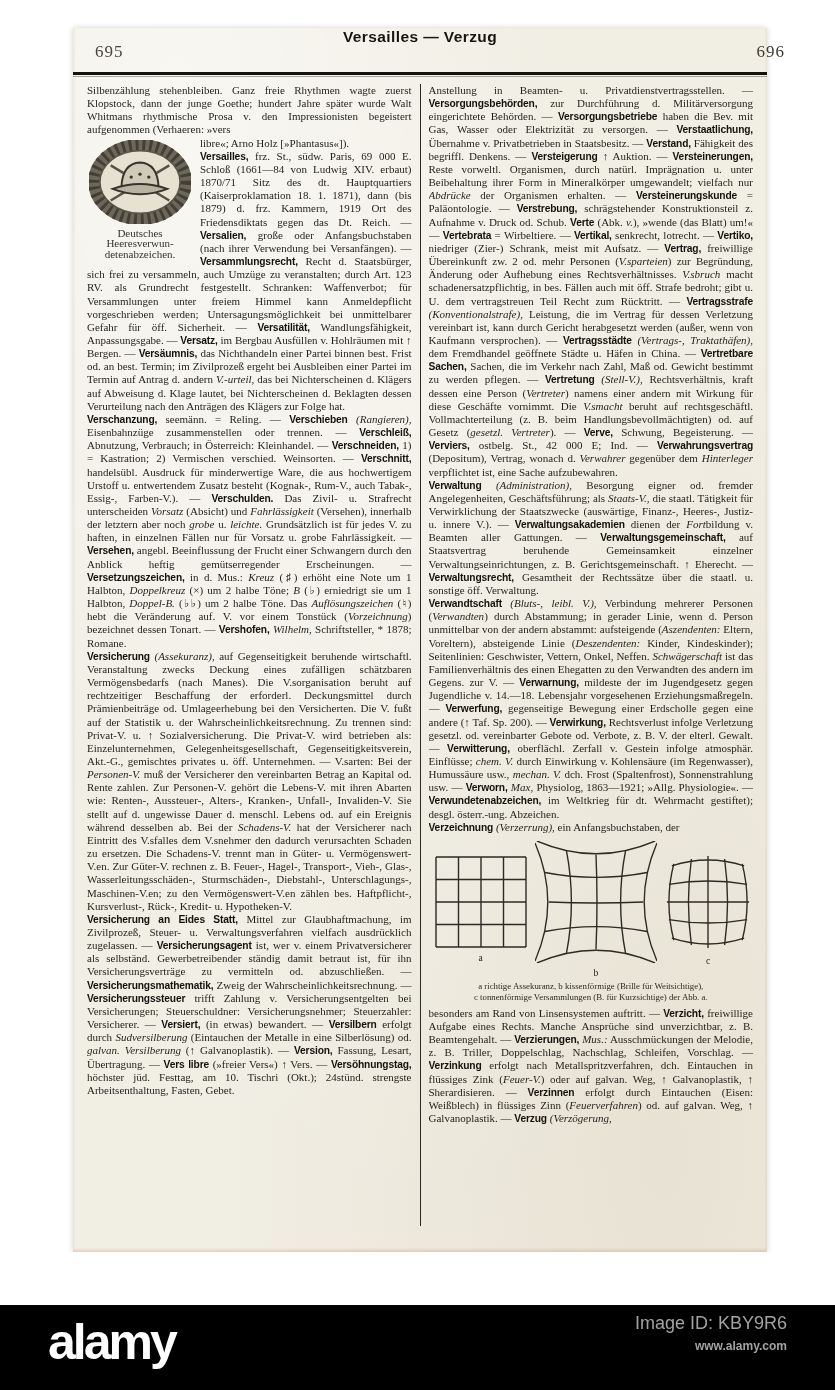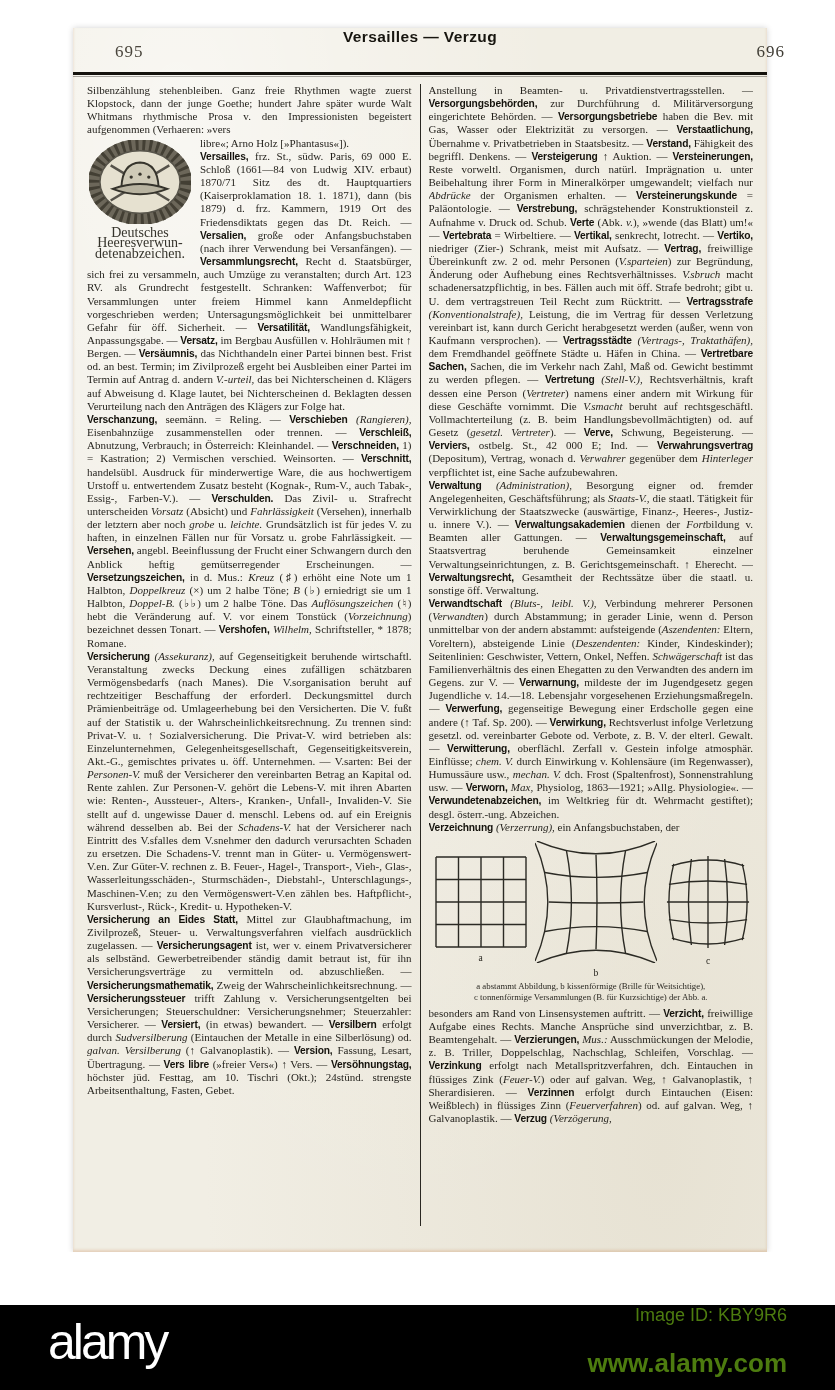--- a/index.html
+++ b/index.html
@@ -14,55 +14,55 @@
     background-image:
       radial-gradient(ellipse at 15% 8%, rgba(255,255,255,.55), transparent 45%),
       radial-gradient(ellipse at 85% 92%, rgba(208,198,172,.30), transparent 55%),
       radial-gradient(ellipse at 50% 50%, rgba(255,255,255,.25), transparent 70%);
     box-shadow:0 0 6px rgba(0,0,0,.18), inset 0 -2px 3px rgba(190,120,60,.25);
     color:#211f1a;
   }
   .hdr{position:relative;height:44px;border-bottom:3px solid #14120d;}
   .hdr::after{content:"";position:absolute;left:0;right:0;bottom:-5px;height:1px;background:rgba(20,18,13,.35);}
   .pn{position:absolute;top:14px;font-size:17px;color:#4a463d;letter-spacing:1px;}
-  .pn-l{left:22px;margin-left:20px;}
+  .pn-l{left:22px;}
   .pn-r{right:-18px;color:#3f3c34;}
   .ttl{
     position:absolute;left:0;right:0;top:0;text-align:center;
     font-family:"Liberation Sans",sans-serif;font-weight:700;font-size:15.5px;
     letter-spacing:.4px;color:#17150f;
   }
   .cols{display:flex;padding:9px 14px 0 14px;height:1156px;overflow:hidden;}
   .col{width:330px;overflow:hidden;height:100%;}
   .vdiv{width:1px;background:#2a2822;margin:0 8px 14px 8px;}
   .col p{margin:0;text-align:justify;font-size:11px;line-height:13.15px;}
   .r-b{font-family:"Liberation Sans",sans-serif;font-weight:700;font-size:.93em;letter-spacing:-.15px;color:#14120c;}
   .r-i{font-style:italic;}
   
   .emblem{float:left;width:106px;margin:3px 7px 1px 0;text-align:center;}
   .emblem svg{display:block;margin:0 auto;}
-  .emblem .cap{font-size:14px;line-height:10.6px;color:#35332b;margin-top:4px;}
+  .emblem .cap{font-size:11px;line-height:10.6px;color:#35332b;margin-top:4px;}
   
   .fig{margin:5px 0 3px 0;}
   .grids{display:flex;align-items:center;justify-content:space-between;padding:2px 2px 0 6px;}
   .gwrap{text-align:center;}
   .gwrap .glabel{font-size:9.5px;color:#25231d;margin-top:1px;}
   .figcap{font-size:8.8px;line-height:11.4px;text-align:center;color:#2b2923;margin-top:3px;}
   svg .ln{stroke:#2b2a24;stroke-width:1.4;fill:none;}
   
   .whitegap{position:absolute;left:0;top:1252px;width:835px;height:53px;background:#ffffff;}
   .bar{position:absolute;left:0;top:1305px;width:835px;height:85px;background:#000000;}
   .alamy-logo{
     position:absolute;left:48px;top:8px;color:#ffffff;
-    font-family:"Liberation Sans",sans-serif;font-weight:400;
+    font-family:"Liberation Sans",sans-serif;font-weight:700;
     font-size:50px;letter-spacing:-3px;
   }
-  .bar-right{position:absolute;right:48px;top:0;text-align:right;color:#4d7c0f;font-family:"Liberation Sans",sans-serif;}
+  .bar-right{position:absolute;right:48px;top:8px;text-align:right;color:#a3a3a3;font-family:"Liberation Sans",sans-serif;}
   .bar-id{font-size:18px;font-weight:400;}
-  .bar-url{font-size:26px;font-weight:700;margin-top:22px;}
+  .bar-url{font-size:12px;font-weight:700;margin-top:5px;}
 </style>
 </head>
 <body>
 
 <div class="page">
 
   <div class="hdr">
     <span class="pn pn-l">695</span>
     <span class="ttl">Versailles — Verzug</span>
     <span class="pn pn-r">696</span>
@@ -140,21 +140,21 @@
               <path class="ln" d="M2,50 H86"></path>
               <path class="ln" d="M4,68 Q44,75 84,68"></path>
               <path class="ln" d="M27,6 Q21,50 27,94"></path>
               <path class="ln" d="M44,3 V97"></path>
               <path class="ln" d="M61,6 Q67,50 61,94"></path>
             </svg>
             <div class="glabel">c</div>
           </div>
         </div>
         <div class="figcap">
-          <div>a abstammt Abbildung, b kissenförmige (Brille für Weitsichtige),</div>
+          <div>a richtige Assekuranz, b kissenförmige (Brille für Weitsichtige),</div>
           <div>c tonnenförmige Versammlungen (B. für Kurzsichtige) der Abb. a.</div>
         </div>
       </div>
 
       <p><span class="r-n">besonders am Rand von Linsensystemen auftritt. — </span><span class="r-b">Verzicht,</span><span class="r-n"> freiwillige Aufgabe eines Rechts. Manche Ansprüche sind unverzichtbar, z. B. Beamtengehalt. — </span><span class="r-b">Verzierungen,</span><span class="r-i"> Mus.:</span><span class="r-n"> Ausschmückungen der Melodie, z. B. Triller, Doppelschlag, Nachschlag, Schleifen, Vorschlag. — </span><span class="r-b">Verzinkung</span><span class="r-n"> erfolgt nach Metallspritzverfahren, dch. Eintauchen in flüssiges Zink (</span><span class="r-i">Feuer-V.</span><span class="r-n">) oder auf galvan. Weg, ↑ Galvanoplastik, ↑ Sherardisieren. — </span><span class="r-b">Verzinnen</span><span class="r-n"> erfolgt durch Eintauchen (Eisen: Weißblech) in flüssiges Zinn (</span><span class="r-i">Feuerverfahren</span><span class="r-n">) od. auf galvan. Weg, ↑ Galvanoplastik. — </span><span class="r-b">Verzug</span><span class="r-i"> (Verzögerung,</span></p>
     </div>
 
   </div>
 </div>
 

